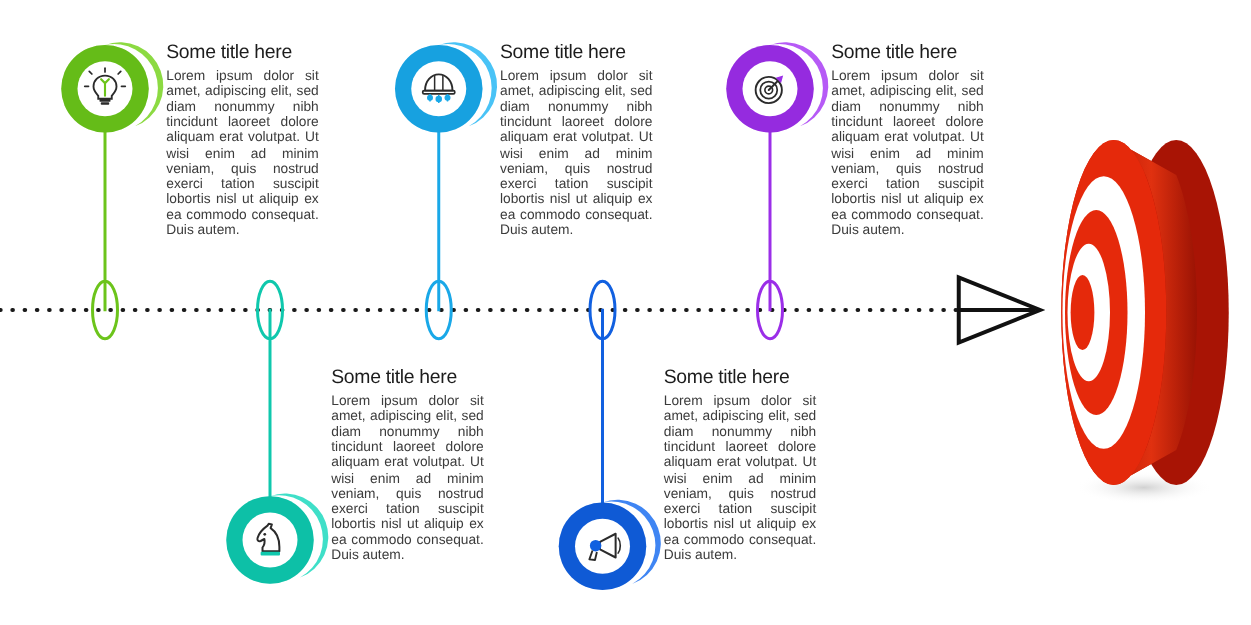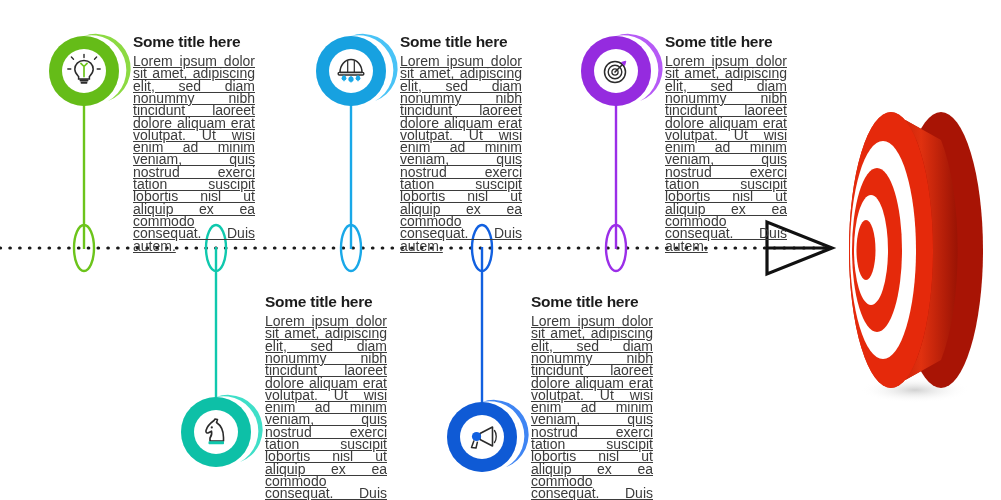--- a/index.html
+++ b/index.html
@@ -26,35 +26,34 @@
     width: 1001px;
     height: 500px;
     pointer-events: none;
   }
   .text-block {
     position: absolute;
     width: 122px;
   }
   .tb-title {
     font-size: 15.5px;
-    font-weight: bold;
+    font-weight: normal;
     color: #1c1c1c;
     letter-spacing: -0.25px;
     margin: 0 0 5px 0;
     line-height: 1.1;
     white-space: nowrap;
   }
   .tb-body {
-    font-size: 14px;
+    font-size: 11px;
     line-height: 12.3px;
     color: #3b3b3b;
     text-align: justify;
     margin: 0;
     word-spacing: 0px;
-    text-decoration: underline;
   }
 </style>
 </head>
 <body>
 
 <div id="canvas">
 
   <svg class="svg-layer" viewBox="0 0 1001 500">
     <defs>
 

